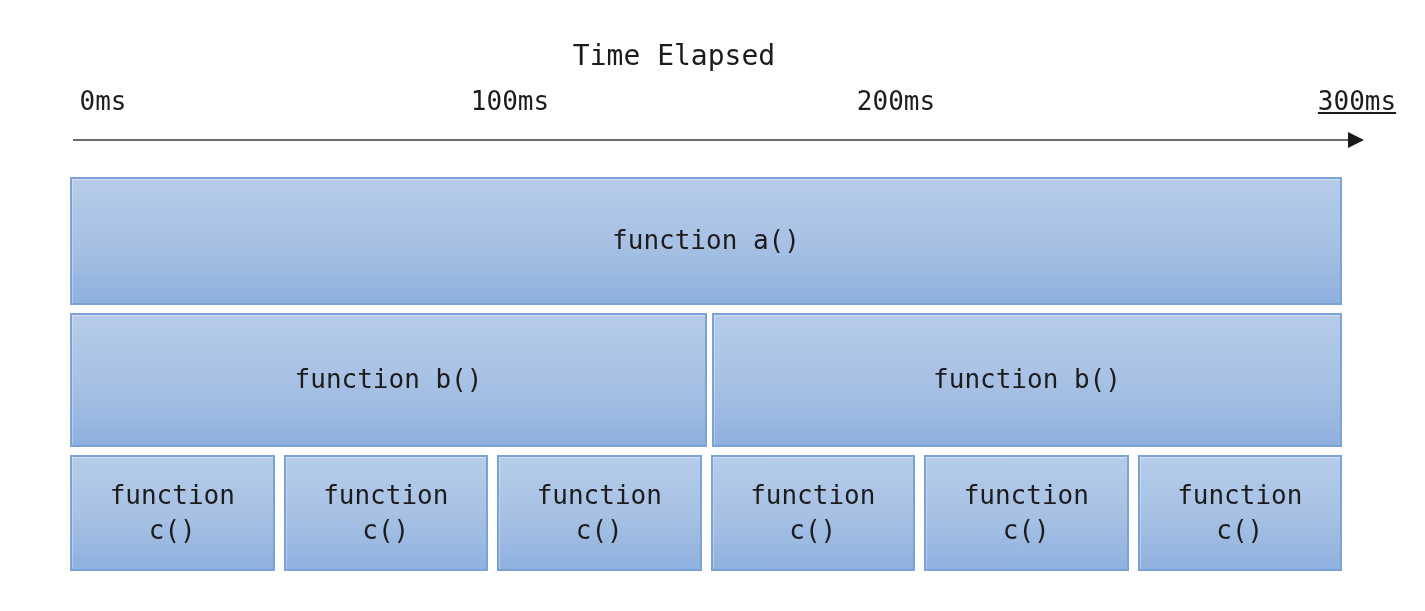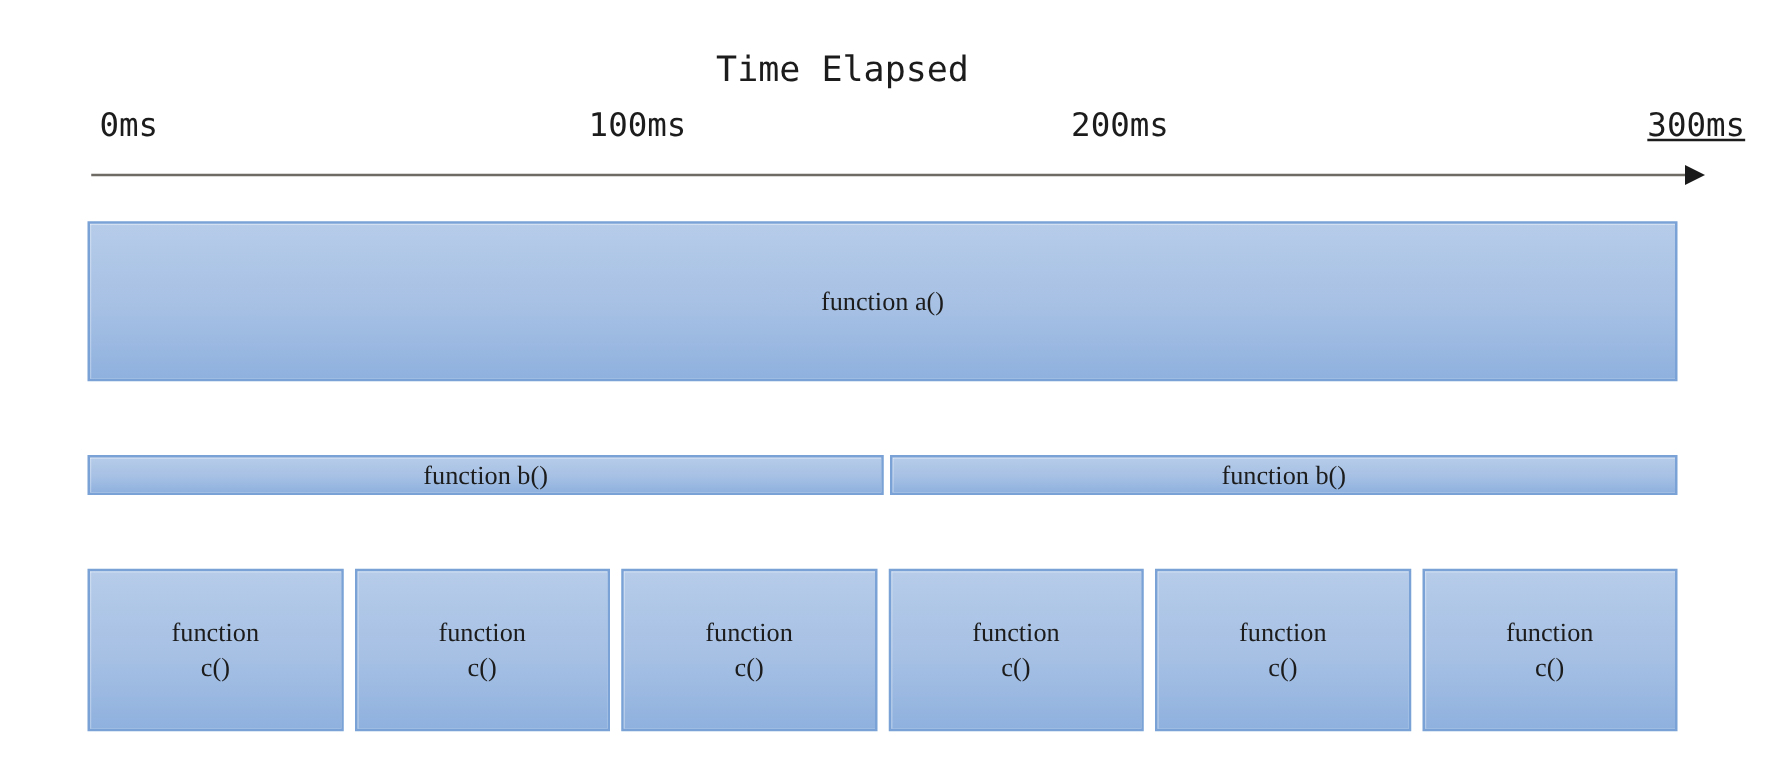--- a/index.html
+++ b/index.html
@@ -40,31 +40,30 @@
     position:absolute;left:1348px;top:132px;width:0;height:0;
     border-top:8px solid transparent;
     border-bottom:8px solid transparent;
     border-left:16px solid var(--arrow);
   }
   .row{
     position:absolute;left:70px;width:1272px;
     display:flex;
   }
   .row-a{top:177px;height:128px;}
-  .row-b{top:313px;height:134px;gap:5px;align-items:center;}
-  .row-c{top:455px;height:130px;gap:9px;}
+  .row-b{top:313px;height:134px;gap:5px;}
+  .row-c{top:455px;height:116px;gap:9px;}
   .box{
     flex:1 1 0;
     background:linear-gradient(180deg,var(--fill-top) 0%,var(--fill-mid) 55%,var(--fill-bottom) 100%);
     border:2px solid var(--box-border);
     box-shadow:inset 0 1px 0 rgba(255,255,255,0.40), inset 1px 0 0 rgba(255,255,255,0.30);
     display:flex;flex-direction:column;align-items:center;justify-content:center;
-    font-size:21px;line-height:1.35;text-align:center;
+    font-size:26px;line-height:1.35;text-align:center;
     box-sizing:border-box;
-    font-family:Liberation Serif, serif;
   }
   .box-b1{flex:0 0 637px;}
 </style>
 </head>
 <body>
 
 <div class="canvas">
 
   <div class="title">Time Elapsed</div>
 

